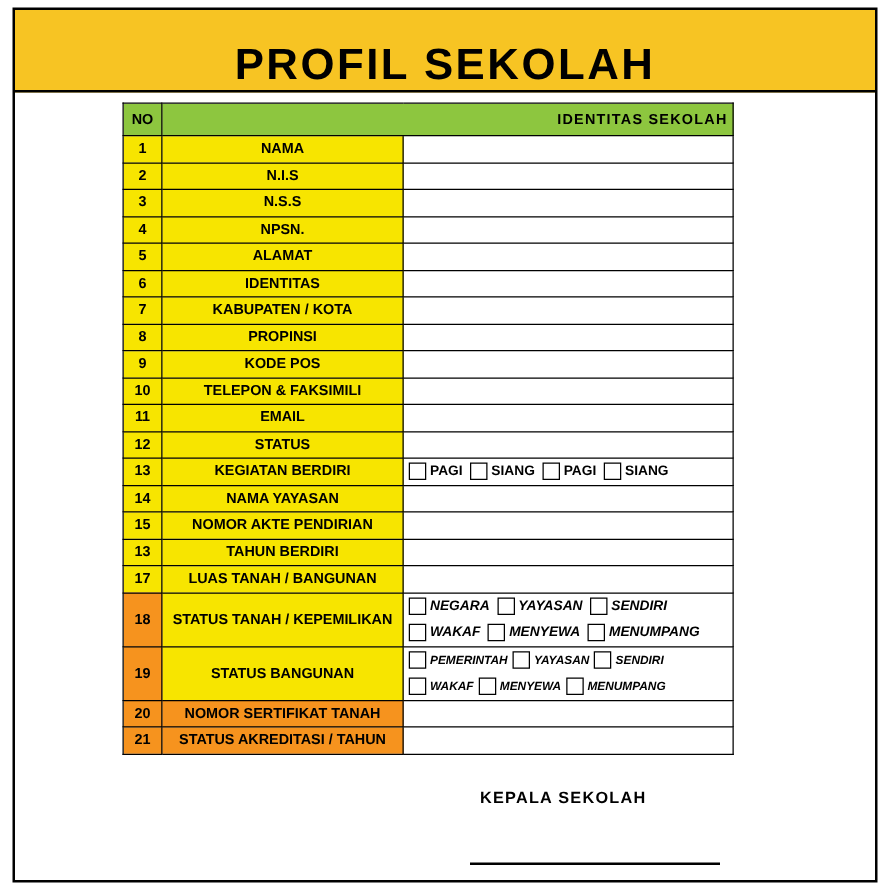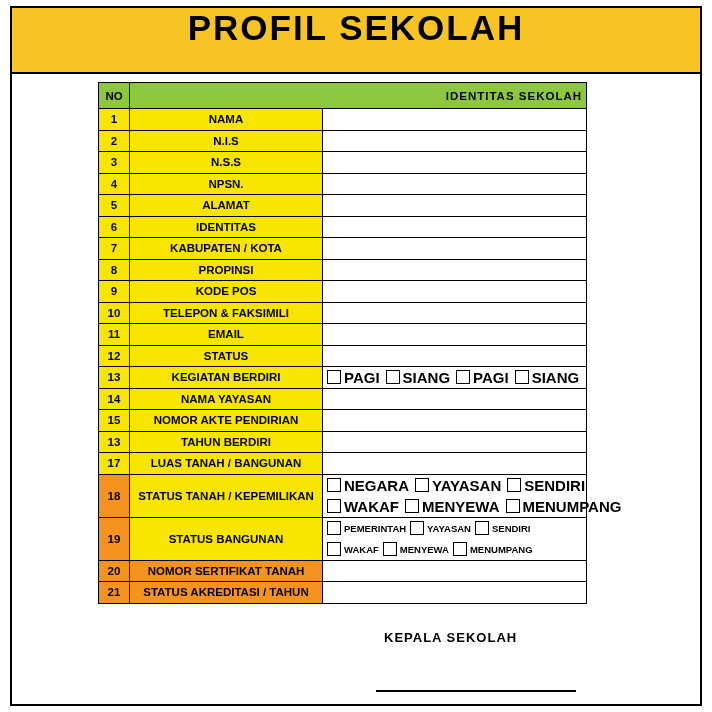--- a/index.html
+++ b/index.html
@@ -35,21 +35,21 @@
   .header-band {
     position: absolute;
     left: 0;
     top: 0;
     width: 100%;
     height: 66px;
     background: #f7c423;
     border-bottom: 2px solid #000000;
     box-sizing: border-box;
     display: flex;
-    align-items: flex-start;
+    align-items: flex-end;
     justify-content: center;
   }
   .header-title {
     font-size: 35px;
     font-weight: bold;
     letter-spacing: 2px;
     color: #000000;
     font-family: "Liberation Sans", sans-serif;
   }
 
@@ -131,40 +131,40 @@
     display: inline-block;
     width: 14px;
     height: 14px;
     border: 1px solid #000000;
     background: #ffffff;
     margin-right: 3px;
     box-sizing: border-box;
     flex: none;
   }
   .chk-label {
-    font-size: 15px;
+    font-size: 11px;
     font-weight: bold;
     letter-spacing: 0px;
     white-space: nowrap;
     margin-right: 4px;
   }
   .chk-label.sm {
     font-size: 9.5px;
     margin-right: 2px;
   }
   .tall-cell {
     padding: 0 2px !important;
   }
   .two-line {
     display: flex;
     flex-direction: column;
     justify-content: center;
     height: 100%;
   }
-  .two-line .chk-row { height: 21px; }
+  .two-line .chk-row { height: 21px; font-style: italic; }
 
   
   .footer {
     position: absolute;
     left: 0;
     top: 622px;
     width: 100%;
   }
   .kepala {
     position: absolute;

